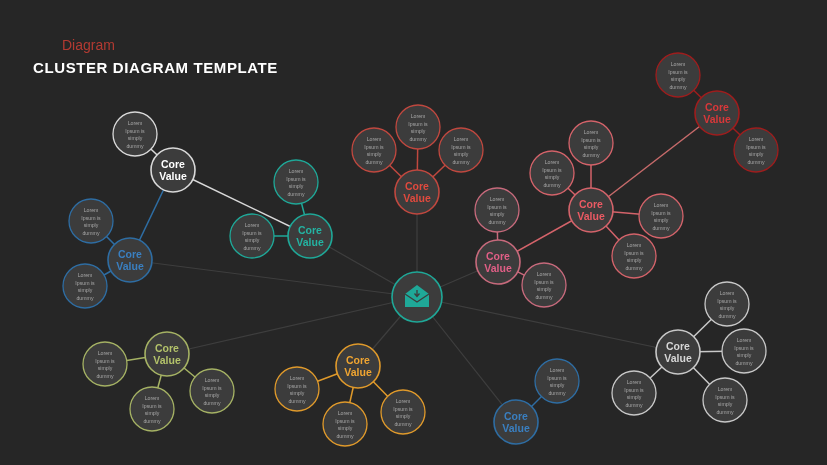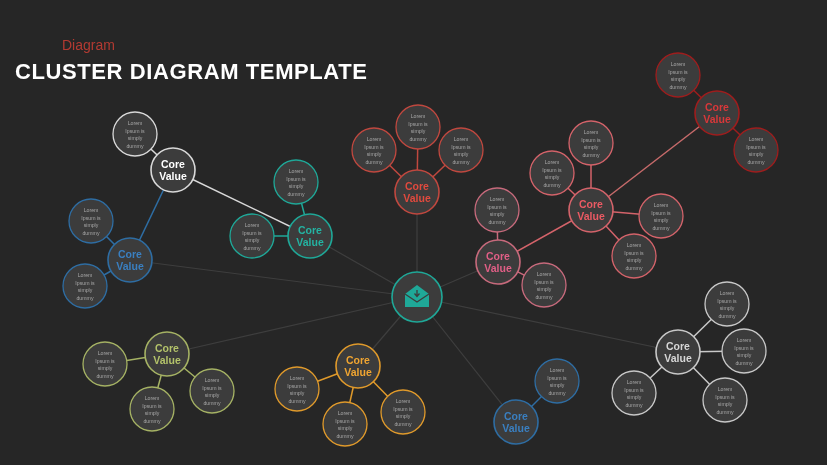--- a/index.html
+++ b/index.html
@@ -7,22 +7,22 @@
     width: 827px; height: 465px; overflow: hidden;
     background: #262626;
     font-family: "Liberation Sans", sans-serif;
     position: relative;
   }
   .subtitle {
     position: absolute; left: 34px; top: 37px;
     font-size: 14px; color: #b33a32; margin-left: 28px;
   }
   .title {
-    position: absolute; left: 15px; top: 59px;
-    font-size: 22px; font-weight: bold; color: #ffffff;
+    position: absolute; left: 33px; top: 59px;
+    font-size: 15px; font-weight: bold; color: #ffffff;
     letter-spacing: 0.6px;
   }
   svg#canvas { position: absolute; left: 0; top: 0; }
   .leaf-text { font-size: 5.2px; fill: #a8a8a8; text-anchor: middle; }
   .core-text { font-size: 10.5px; font-weight: bold; text-anchor: middle; }
 </style>
 </head>
 <body>
 
 <div class="subtitle">Diagram</div>

